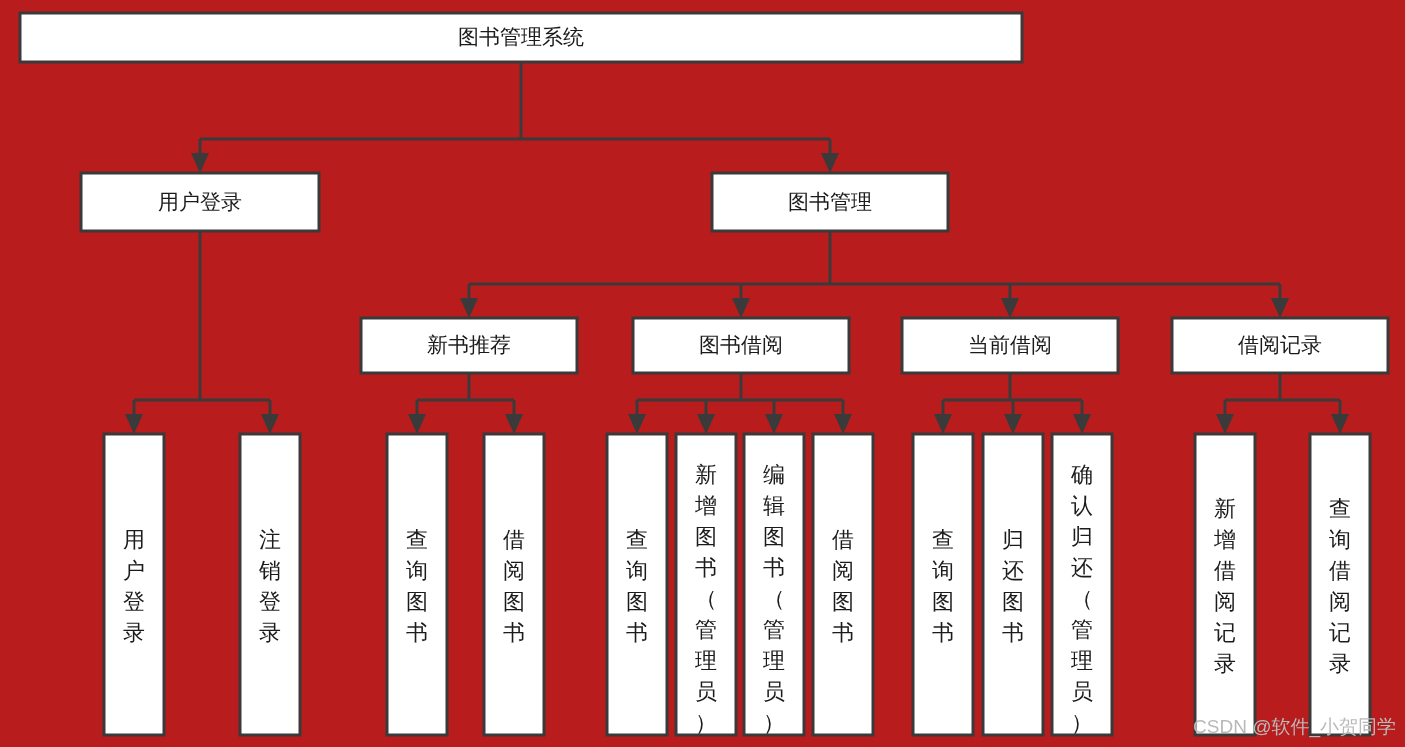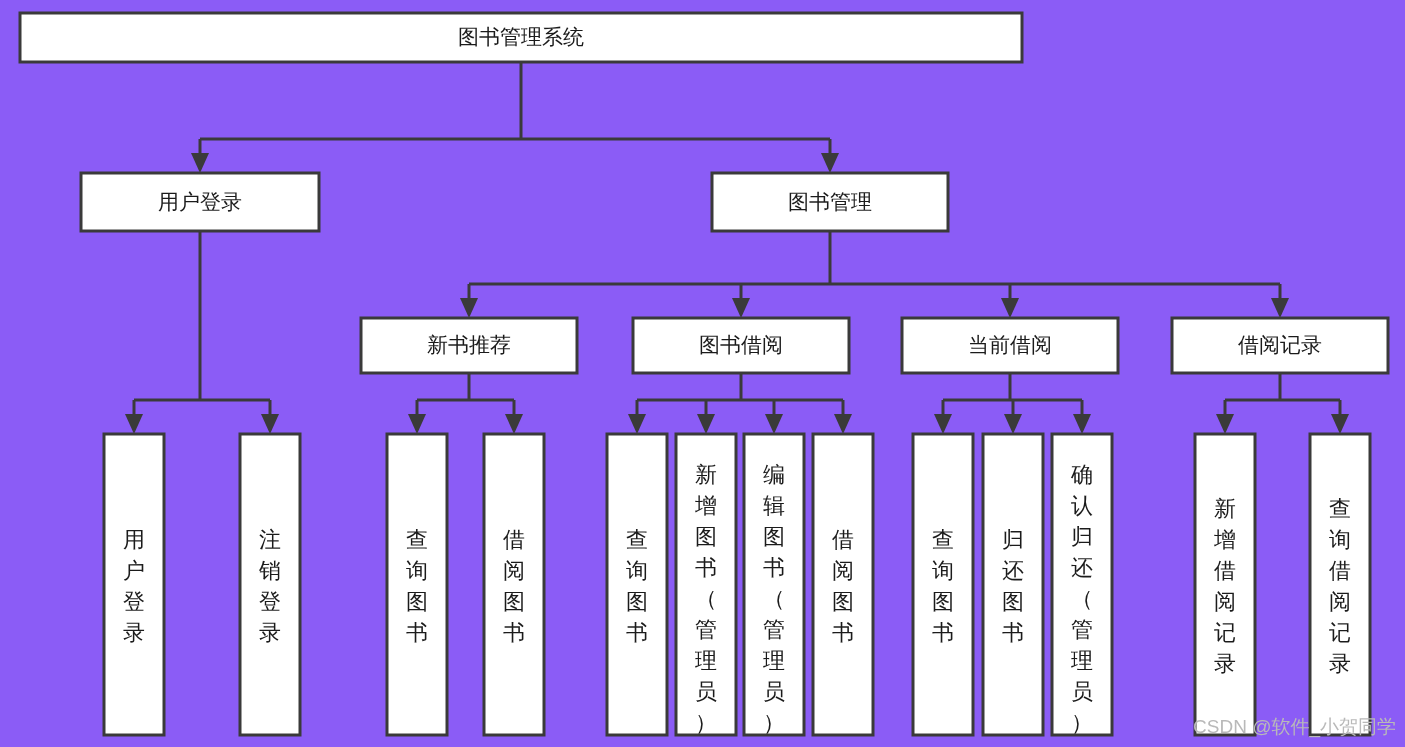--- a/index.html
+++ b/index.html
@@ -7,21 +7,21 @@
     padding: 0;
     background: #ffffff;
   }
   body {
     font-family: "Liberation Sans", "DejaVu Sans", sans-serif;
   }
   #diagram-root {
     position: relative;
     width: 1405px;
     height: 747px;
-    background: #8b5cf6;
+    background: #b91c1c;
     overflow: hidden;
   }
   svg#flow-svg {
     position: absolute;
     left: 0;
     top: 0;
     width: 1405px;
     height: 747px;
     display: block;
   }

